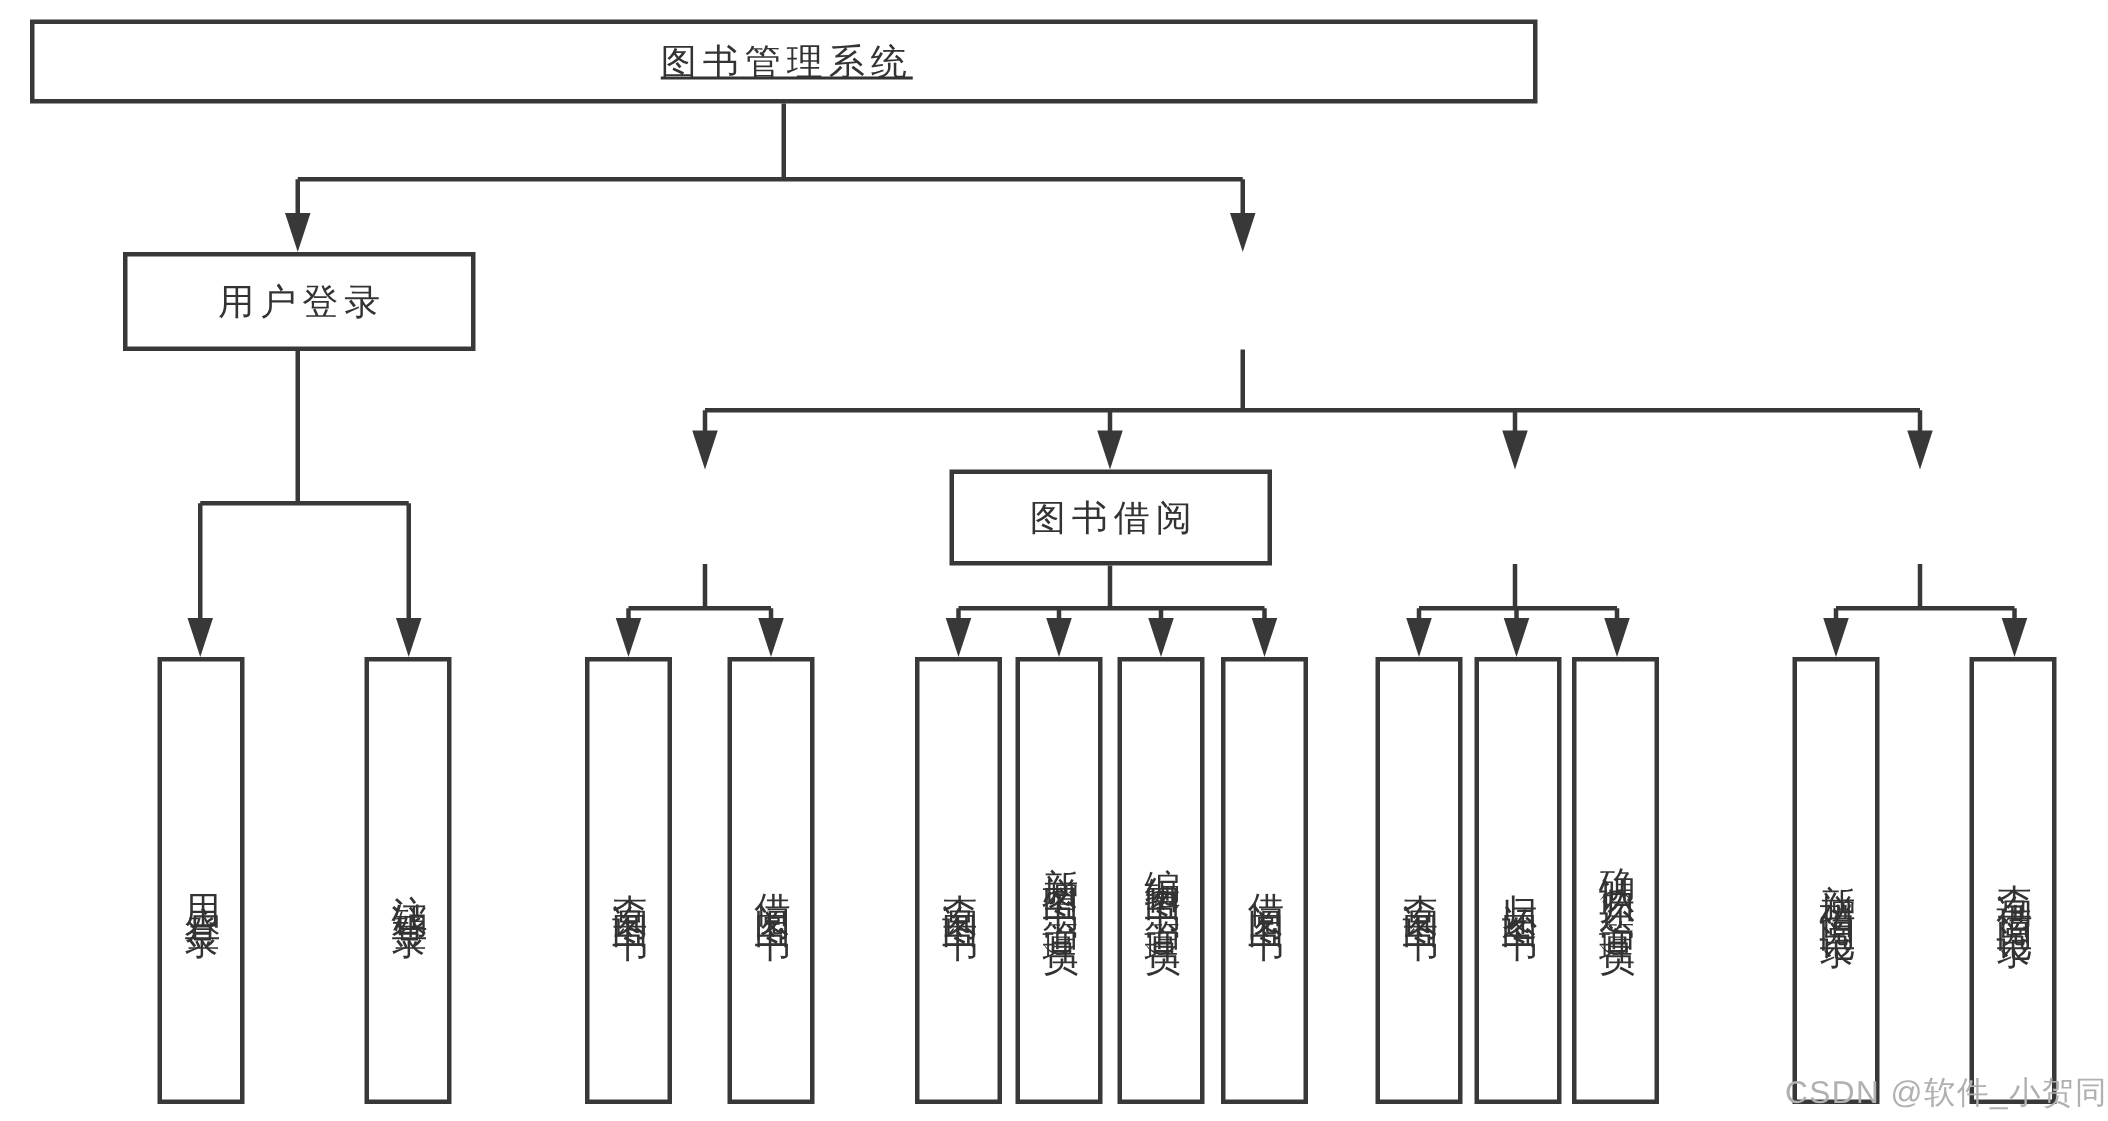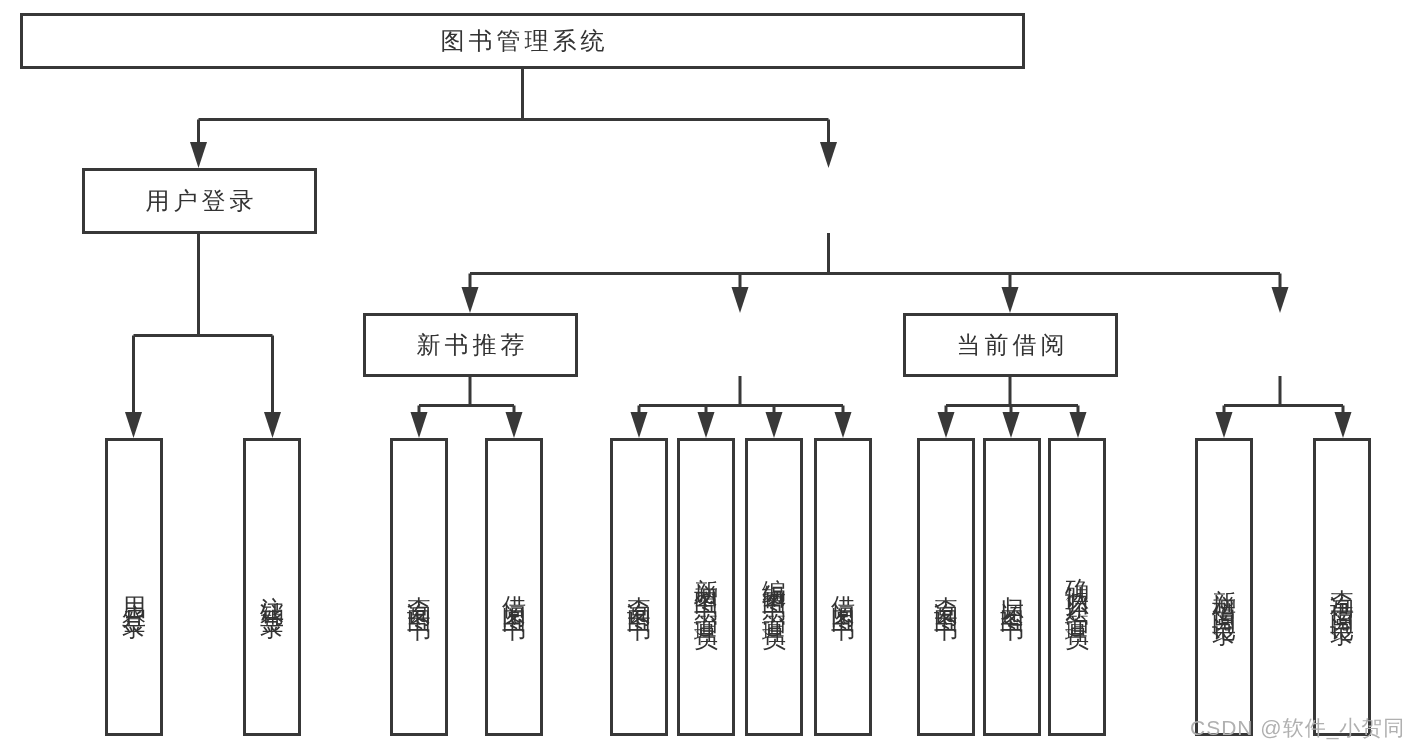--- a/index.html
+++ b/index.html
@@ -41,21 +41,21 @@
   .box.h span { letter-spacing: 4px; padding-left: 4px; white-space: nowrap; }
   .box.v span {
     writing-mode: vertical-rl;
     text-orientation: mixed;
     letter-spacing: 7px;
     padding-top: 7px;
     line-height: 1;
     white-space: nowrap;
   }
   
-  .b-root        { left:20px;   top:13px;  width:1005px; height:56px; }
+  .b-root        { left:20px;   top:13px;  width:1005px; height:56px;text-decoration:underline; }
   
   .b-user-login  { left:82px;   top:168px; width:235px;  height:66px; }
   .b-book-mgmt   { left:712px;  top:168px; width:235px;  height:66px; }
   
   .lv3           { top:313px; width:215px; height:64px; }
   .b-new-books   { left:363px;  }
   .b-book-borrow { left:633px;  }
   .b-current     { left:903px;  }
   .b-records     { left:1173px; }
   
@@ -146,25 +146,22 @@
   </svg>
 
   <div class="box h b-root">
     <span>图书管理系统</span>
   </div>
 
   <div class="box h b-user-login">
     <span>用户登录</span>
   </div>
 
-  <div class="box h lv3 b-new-books">
-    <span>新书推荐</span>
-  </div>
-  <div class="box h lv3 b-current">
-    <span>当前借阅</span>
+  <div class="box h lv3 b-book-borrow">
+    <span>图书借阅</span>
   </div>
 
   <div class="box v b-login">
     <span>用户登录</span>
   </div>
   <div class="box v b-logout">
     <span>注销登录</span>
   </div>
 
   <div class="box v b-nb-query">

